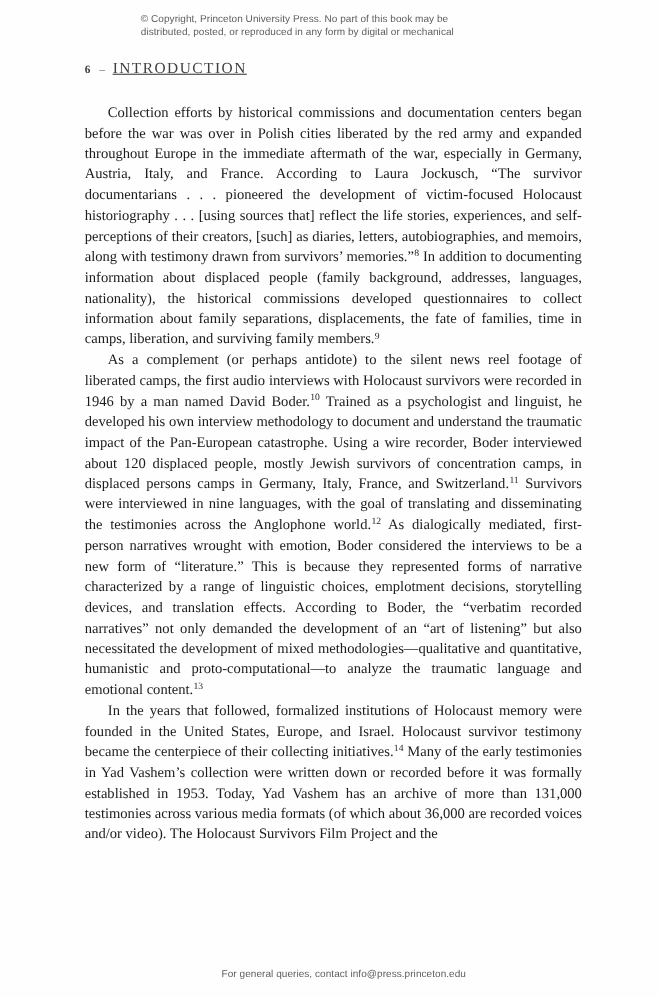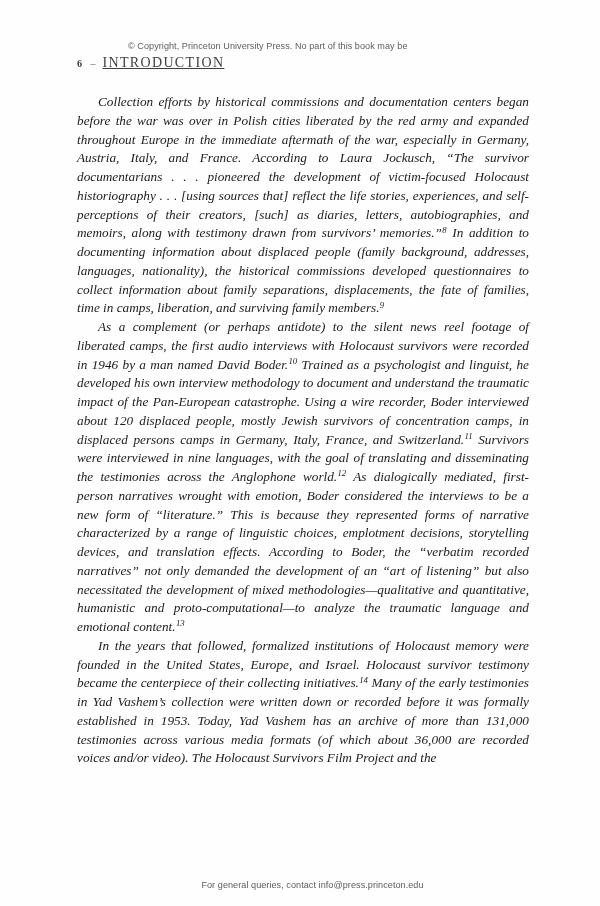--- a/index.html
+++ b/index.html
@@ -33,21 +33,20 @@
     width: 350px;
     font-family: "Liberation Sans", "DejaVu Sans", sans-serif;
     font-size: 9.1px;
     line-height: 12.4px;
     color: #5d5d5d;
     text-align: left;
     letter-spacing: 0.05px;
   }
   .copyright-block div {
     white-space: nowrap;
-    margin-top: 29px;
   }
 
   
   .running-head {
     position: absolute;
     left: 77px;
     top: 55px;
     font-family: "Liberation Serif", "DejaVu Serif", serif;
     font-size: 10.2px;
     color: #3c3c3c;
@@ -76,21 +75,20 @@
     position: absolute;
     left: 77px;
     top: 93px;
     width: 452px;
     font-size: 13.25px;
     line-height: 18.75px;
     text-align: justify;
     text-justify: inter-word;
     color: #1b1b1b;
     hyphens: manual;
-    font-style: italic;
   }
   .text-column p {
     margin: 0;
     text-indent: 21px;
   }
   
   .text-column p:last-child {
     text-align: justify;
   }
 
@@ -115,20 +113,21 @@
     margin-left: 25px;
   }
 </style>
 </head>
 <body>
 
 <div class="page">
 
   <div class="copyright-block">
     <div>© Copyright, Princeton University Press. No part of this book may be</div>
+    <div>distributed, posted, or reproduced in any form by digital or mechanical</div>
   </div>
 
   <div class="running-head">
     <span class="folio">6</span>
     <span class="dash">–</span>
     <span class="head-title">INTRODUCTION</span>
   </div>
 
   <div class="text-column">
     <p>Collection efforts by historical commissions and documentation centers began before the war was over in Polish cities liberated by the red army and expanded throughout Europe in the immediate aftermath of the war, especially in Germany, Austria, Italy, and France. According to Laura Jockusch, “The survivor documentarians . . . pioneered the development of victim-focused Holocaust historiography . . . [using sources that] reflect the life stories, experiences, and self-perceptions of their creators, [such] as diaries, letters, autobiographies, and memoirs, along with testimony drawn from survivors’ memories.”<sup class="fn">8</sup> In addition to documenting information about displaced people (family background, addresses, languages, nationality), the historical commissions developed questionnaires to collect information about family separations, displacements, the fate of families, time in camps, liberation, and surviving family members.<sup class="fn">9</sup></p>

